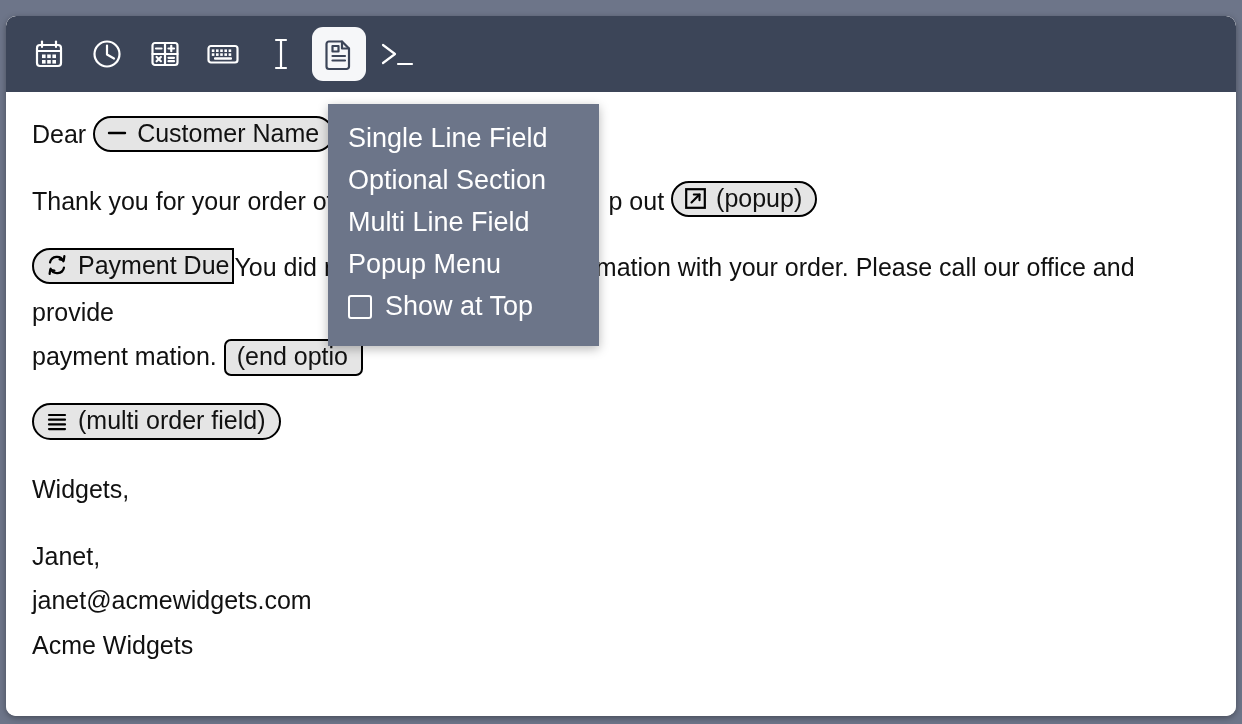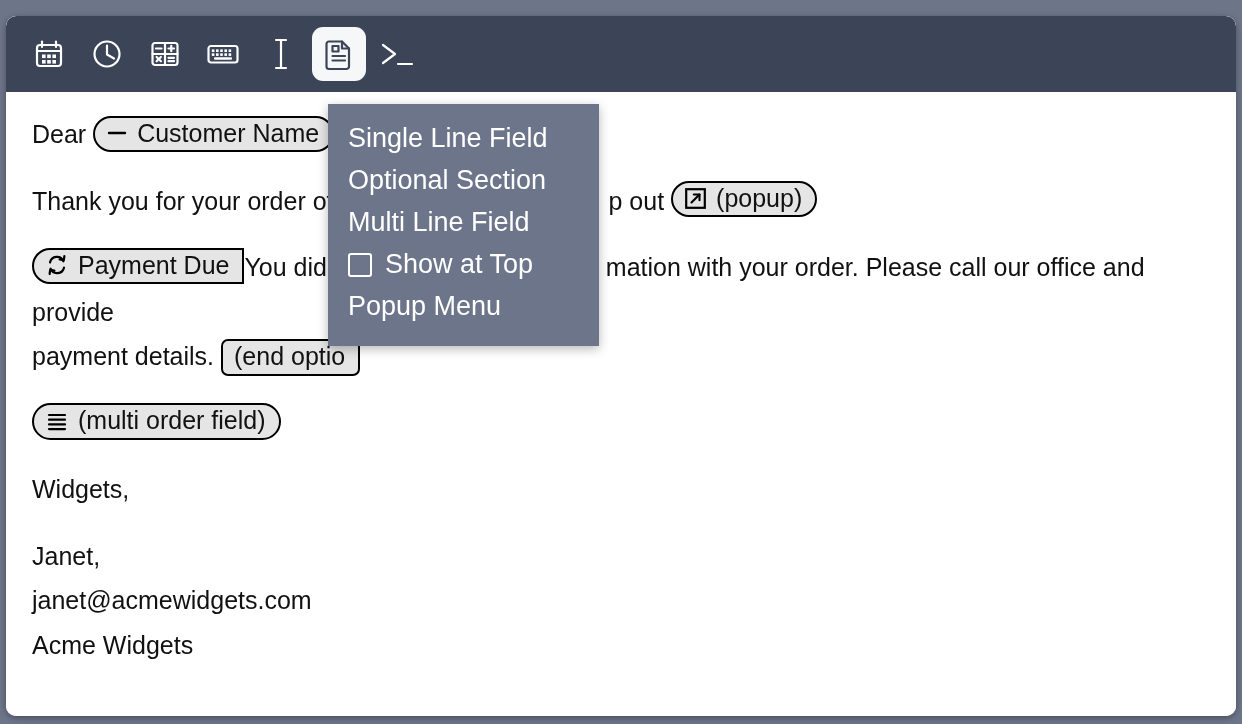--- a/index.html
+++ b/index.html
@@ -65,21 +65,21 @@
     gap: 9px;
     border: 2.5px solid #000000;
     padding: 1px 13px 3px 11px;
     line-height: 1.15;
     vertical-align: baseline;
     white-space: nowrap;
     background: #e5e5e5;
     cursor: pointer;
   }
   .chip.round { border-radius: 999px; }
-  .chip.open-right { border-radius: 999px 0 0 999px; border-right-width: 2.5px; padding-right: 13px; }
+  .chip.open-right { border-radius: 999px 0 0 999px; border-right-width: 2.5px; padding-right: 3px; }
   .chip.square { border-radius: 7px; }
   .chip .ic { display: inline-block; line-height: 0; }
   .chip .ic svg { display: block; }
   .chip .lbl { font-size: 25px; }
 
   
   #popup-menu {
     position: absolute;
     left: 322px; top: 88px;
     width: 271px;
@@ -261,21 +261,21 @@
             <path d="M5 8.5 a7 7 0 0 1 13.4 -1.2" fill="none" stroke="#000" stroke-width="2.2" stroke-linecap="round"></path>
             <path d="M19 13.5 a7 7 0 0 1 -13.4 1.2" fill="none" stroke="#000" stroke-width="2.2" stroke-linecap="round"></path>
             <polyline points="14.6,5.4 18.8,6.1 19.4,2" fill="none" stroke="#000" stroke-width="2.2" stroke-linecap="round" stroke-linejoin="round"></polyline>
             <polyline points="9.4,16.6 5.2,15.9 4.6,20" fill="none" stroke="#000" stroke-width="2.2" stroke-linecap="round" stroke-linejoin="round"></polyline>
           </svg>
         </span>
           <span class="lbl">Payment Due</span>
         </span><span>You did n</span><span style="display:inline-block;width:258px"></span><span>mation with your order.  Please call our office and provide</span>
     </div>
     <div class="para">
-      <span>payment details.</span>
+      <span>payment mation.</span>
       <span class="chip square">
           <span class="lbl">(end optio</span>
         </span>
     </div>
 
     <div class="para">
       <span class="chip round">
           <span class="ic">
           <svg width="24" height="22" viewBox="0 0 24 22">
             <g stroke="#000" stroke-width="2.2" stroke-linecap="round">
@@ -302,21 +302,21 @@
     <div class="menu-item">
       <span>Single Line Field</span>
     </div>
     <div class="menu-item">
       <span>Optional Section</span>
     </div>
     <div class="menu-item">
       <span>Multi Line Field</span>
     </div>
     <div class="menu-item">
+      <span>Popup Menu</span>
+    </div>
+    <div class="menu-item">
       <span class="mcheck"></span>
       <span>Show at Top</span>
     </div>
-    <div class="menu-item">
-      <span>Popup Menu</span>
-    </div>
   </div>
 
 </div>
 
 </body></html>

